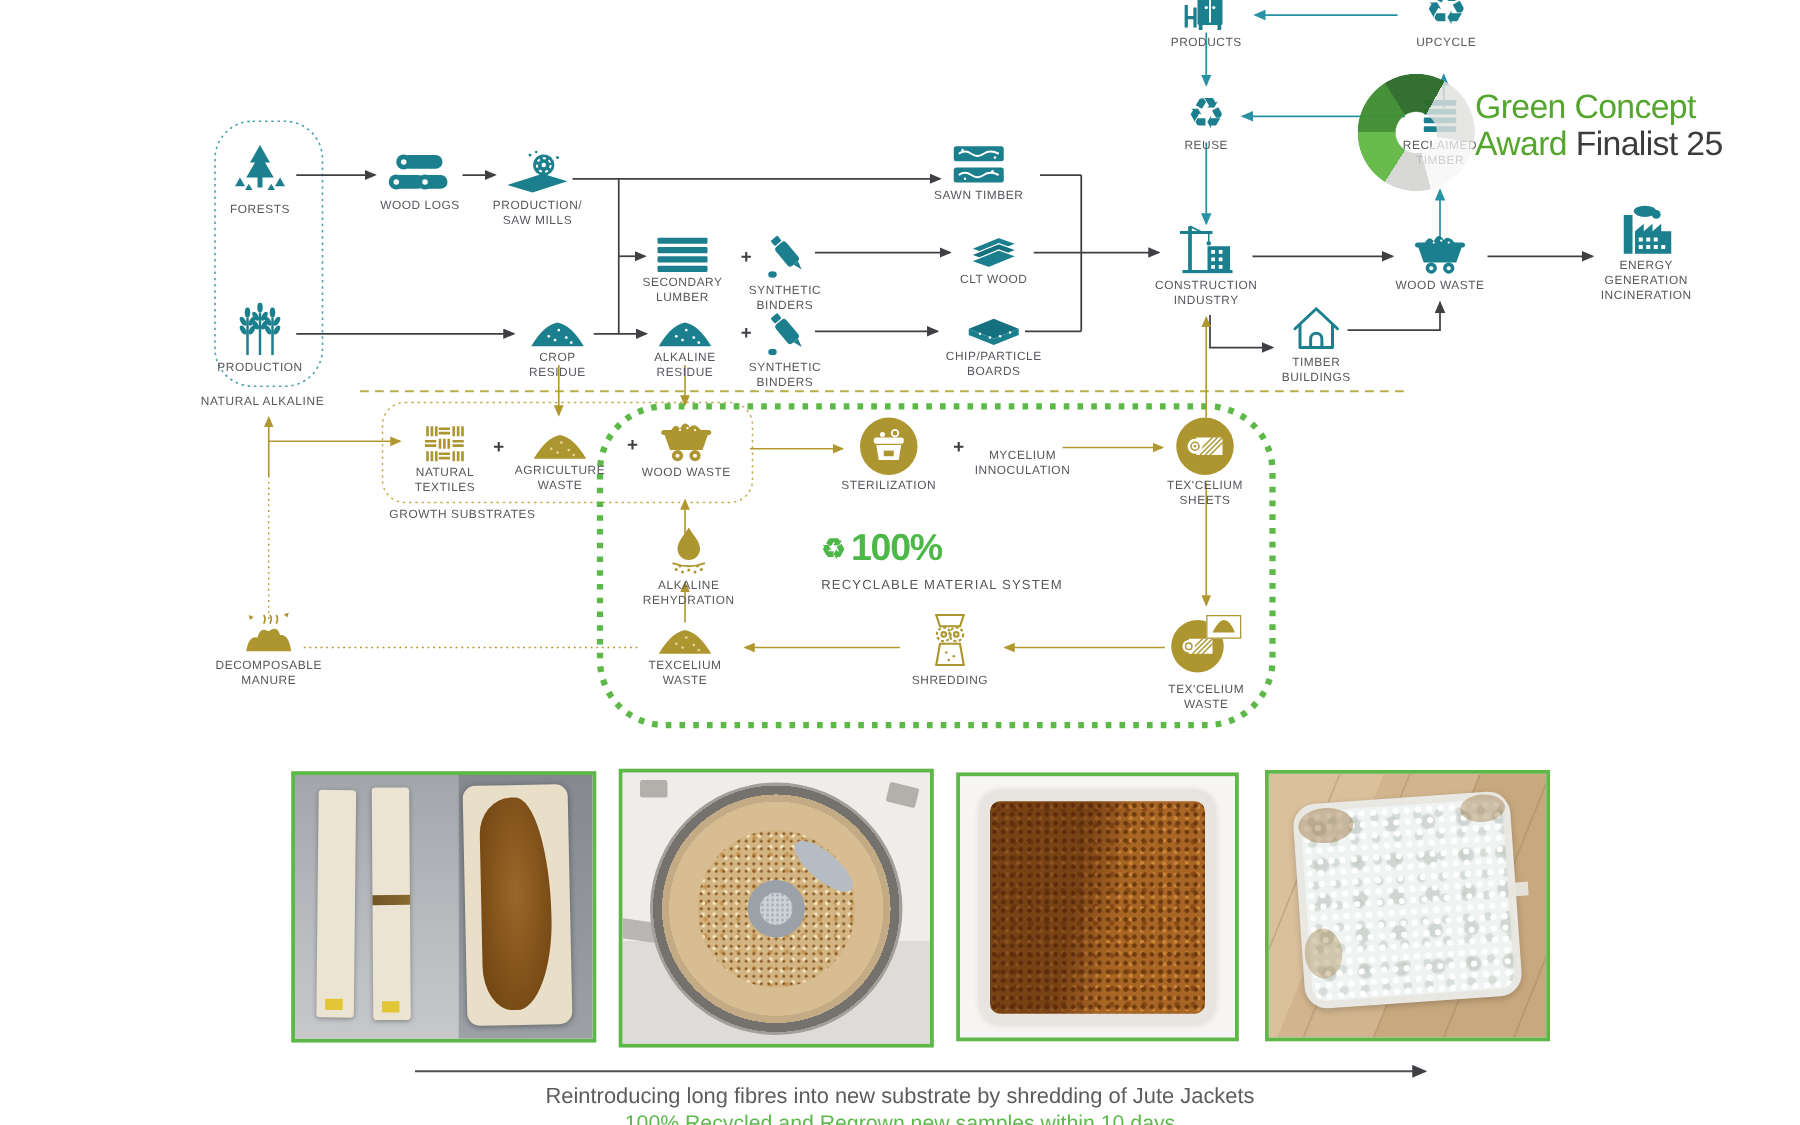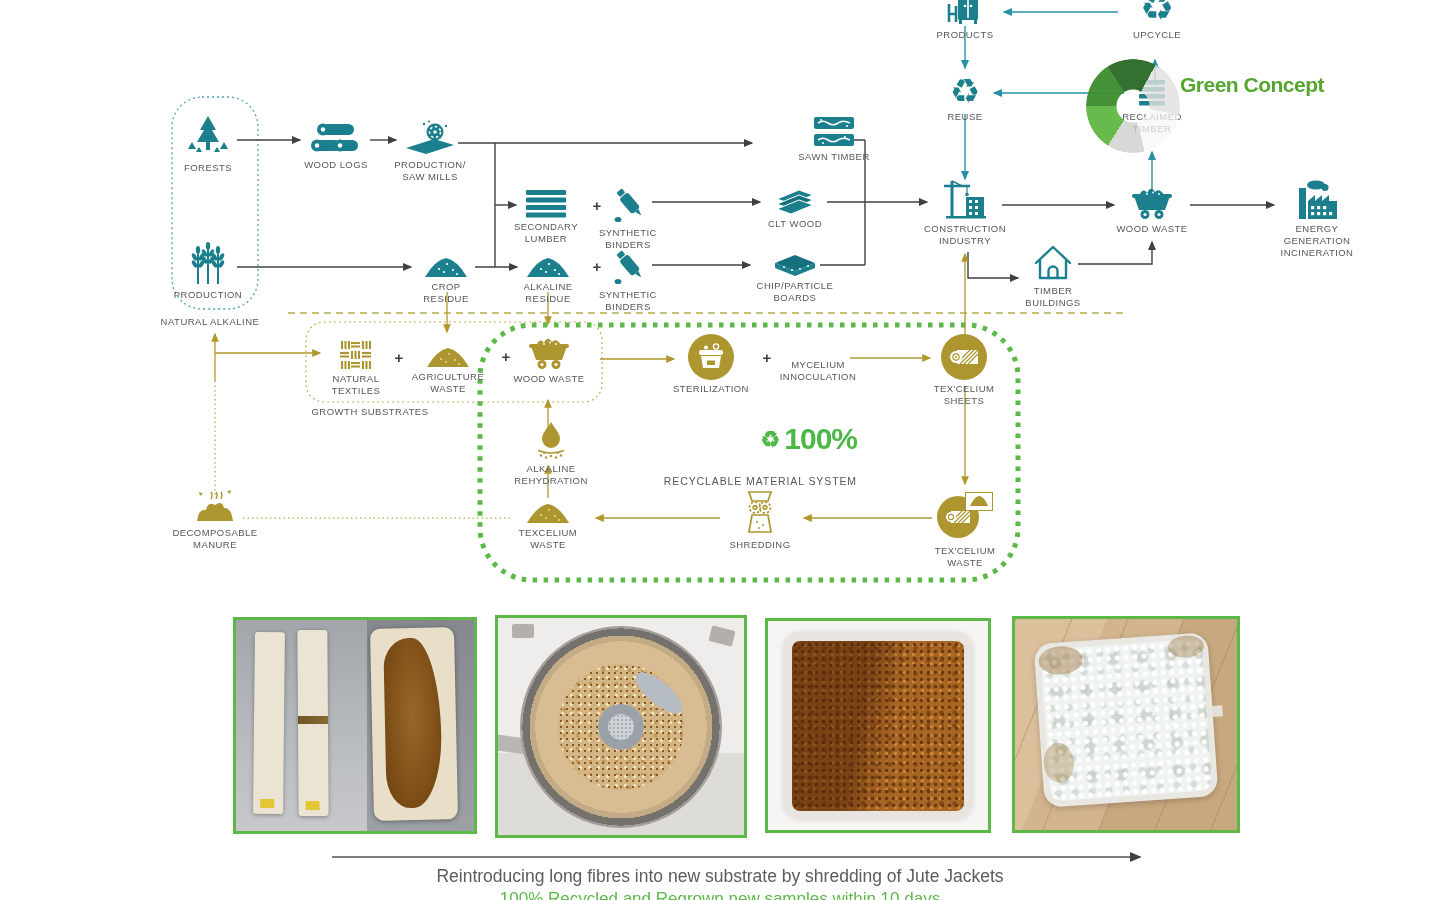--- a/index.html
+++ b/index.html
@@ -22,27 +22,27 @@
                         radial-gradient(#ded076 1px,transparent 1.4px);
        background-size:5px 5px,8px 8px;background-position:0 0,2px 3px}
   
   .logo-mark{position:absolute;z-index:6;width:94px;height:94px;border-radius:50%;
      background:conic-gradient(from -90deg,
         rgba(63,141,48,.96) 0 16%, rgba(44,107,41,.96) 16% 33%,
         rgba(224,224,222,.82) 33% 53%, rgba(246,246,245,.74) 53% 71%,
         rgba(206,206,204,.8) 71% 84%, rgba(97,184,68,.96) 84% 100%);
      -webkit-mask:radial-gradient(circle,transparent 0 16px,#000 17px);
      mask:radial-gradient(circle,transparent 0 16px,#000 17px)}
-  .logo-text{position:absolute;z-index:6;font-weight:700;font-size:21px;line-height:30px;letter-spacing:-.5px}
+  .logo-text{position:absolute;z-index:6;font-weight:400;font-size:27px;line-height:30px;letter-spacing:-.5px}
   .lg-green{color:#55a62f}.lg-dark{color:#3c3c3b}
   
-  .badge{position:absolute;z-index:2;text-align:right}
+  .badge{position:absolute;z-index:2;text-align:left}
   .badge .pct{font-size:30px;font-weight:700;color:#4db848;letter-spacing:-1px;line-height:30px}
   .badge .rec{font-size:22px;color:#4db848;font-weight:700;vertical-align:2px;margin-right:4px}
-  .badge .sub{font-size:10.5px;letter-spacing:.9px;color:#55575c;margin-top:21px}
+  .badge .sub{font-size:10.5px;letter-spacing:.9px;color:#55575c;margin-top:8px}
   
   .photo{position:absolute;z-index:2;border:3px solid #5cb947;overflow:hidden;background:#ddd}
   .abs{position:absolute}
   .cap1{position:absolute;z-index:2;left:0;width:1440px;text-align:center;
         font-size:17.5px;color:#5a5c5e}
   .cap2{position:absolute;z-index:2;left:0;width:1440px;text-align:center;
         font-size:17px;color:#5cb94a}
 </style>
 </head>
 <body>
@@ -209,21 +209,21 @@
           <rect x="16" y="10" width="11" height="20" rx="3"></rect>
           <rect x="18" y="3.5" width="7" height="5.5" rx="1"></rect>
           <path d="M20 30 L22.5 37 L24.5 30 Z"></path>
         </g>
         <ellipse cx="11" cy="35.5" rx="3.4" ry="2.6" fill="#1b7f8d"></ellipse>
       </svg></span>
   <div class="lbl">SYNTHETIC
 BINDERS</div>
 </div>
 
-<div class="node" style="left:786px;top:116px">
+<div class="node" style="left:735px;top:116px">
   <span><svg width="46" height="32" viewBox="0 0 46 32">
         <g fill="#1b7f8d">
           <rect x="3" y="1" width="40" height="12" rx="2"></rect>
           <rect x="3" y="18" width="40" height="12" rx="2"></rect>
         </g>
         <g stroke="#fff" stroke-width="1.6" fill="none">
           <path d="M7 7 q5 -3.5 10 0 t10 0 t12 0"></path>
           <path d="M7 24 q5 -3.5 10 0 t10 0 t12 0"></path>
         </g>
         <g fill="#fff">
@@ -382,21 +382,21 @@
           <circle cx="15" cy="30.5" r="1.6"></circle>
           <circle cx="29" cy="30.5" r="1.6"></circle>
           <circle cx="17" cy="10" r=".9"></circle>
           <circle cx="23" cy="8.5" r=".9"></circle>
           <circle cx="29" cy="10" r=".9"></circle>
         </g>
       </svg></span>
   <div class="lbl">WOOD WASTE</div>
 </div>
 
-<div class="node" style="left:1262px;top:180px;width:110px">
+<div class="node" style="left:1262px;top:164px;width:110px">
   <span><svg width="48" height="40" viewBox="0 0 48 40">
         <g fill="#1b7f8d">
           <rect x="6" y="8" width="7" height="31"></rect>
           <ellipse cx="23" cy="5" rx="9" ry="4.5"></ellipse>
           <circle cx="32" cy="7.5" r="3.5"></circle>
           <path d="M15 39 V21 L22 15 V21 L29 15 V21 L36 15 V21 H44 V39 Z"></path>
         </g>
         <g fill="#fff">
           <rect x="18" y="26" width="3.2" height="3.2"></rect>
           <rect x="24" y="26" width="3.2" height="3.2"></rect>
@@ -628,20 +628,21 @@
           <path d="M4 35 Q6 22 13 24 Q15 15 22 19 Q29 14 31 22 Q38 21 40 35 Z"></path>
         </g>
       </svg></span>
   <div class="lbl">DECOMPOSABLE
 MANURE</div>
 </div>
 
 <div class="logo-mark" style="left:1086px;top:59px"></div>
 <div class="logo-text" style="left:1180px;top:70px">
   <div class="lg-green">Green Concept</div>
+  <div><span class="lg-green">Award</span><span> </span><span class="lg-dark">Finalist 25</span></div>
 </div>
 
 <div class="photo" style="left:233px;top:617px;width:238px;height:211px">
   <div class="abs" style="inset:0;background:linear-gradient(180deg,#a2a6ab,#bdc0c3 70%,#c6c8ca)"></div>
   <div class="abs" style="left:55%;top:0;right:0;bottom:0;background:linear-gradient(180deg,#85898f,#9da1a6)"></div>
   <div class="abs" style="left:18px;top:12px;width:30px;height:182px;background:#ece4d2;border-radius:3px;transform:rotate(.6deg);box-shadow:0 1px 4px rgba(0,0,0,.35)">
     <div class="abs" style="left:7px;bottom:6px;width:14px;height:9px;background:#e3c636"></div>
   </div>
   <div class="abs" style="left:62px;top:10px;width:30px;height:186px;background:#ece4d2;border-radius:3px;transform:rotate(-.4deg);box-shadow:0 1px 4px rgba(0,0,0,.35)">
     <div class="abs" style="left:0;top:86px;width:100%;height:8px;background:linear-gradient(90deg,#6f5526,#8a6a32)"></div>

